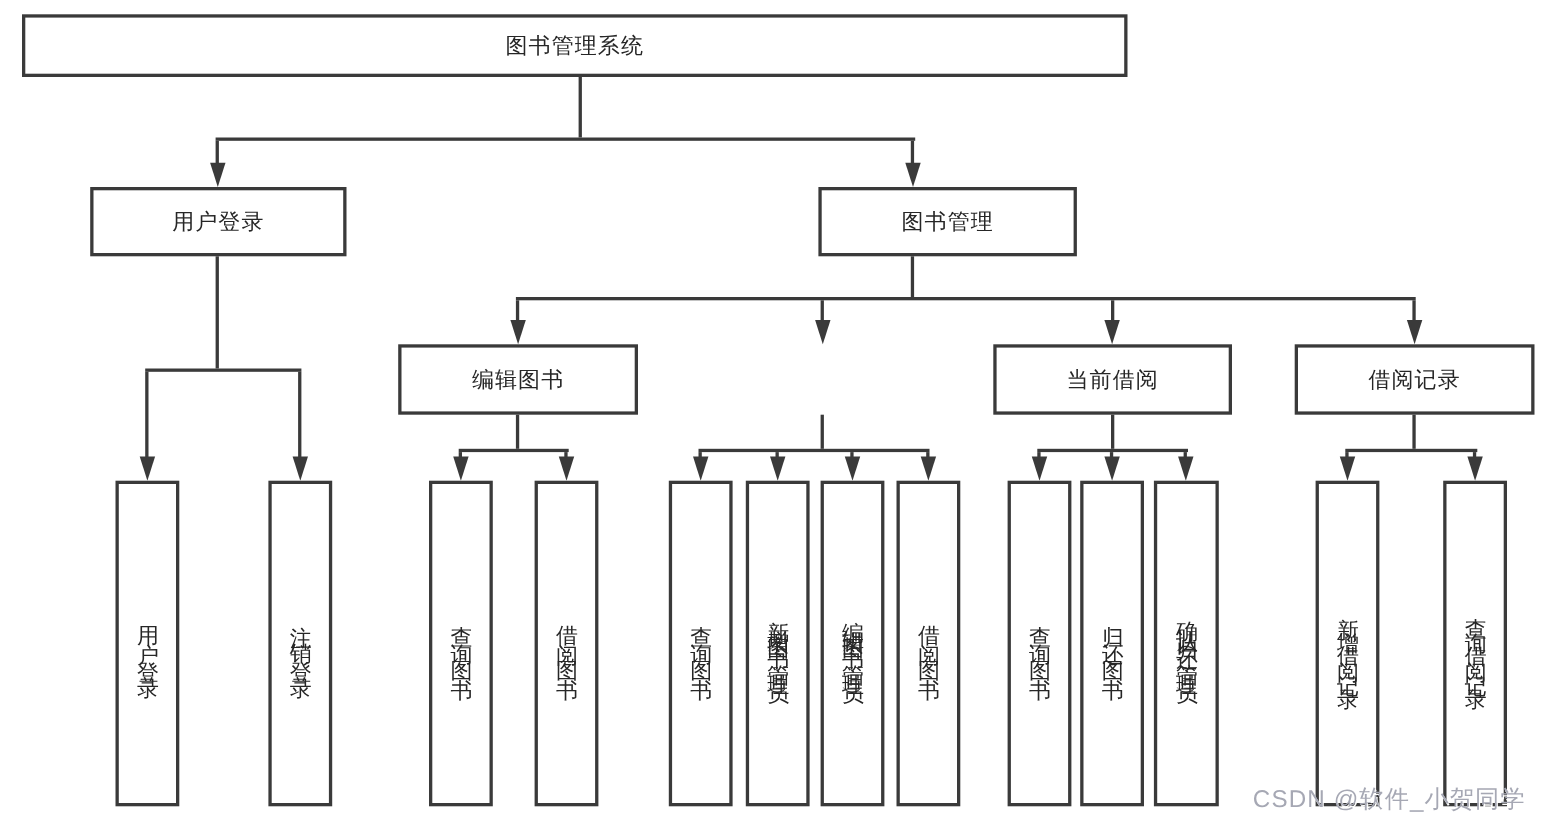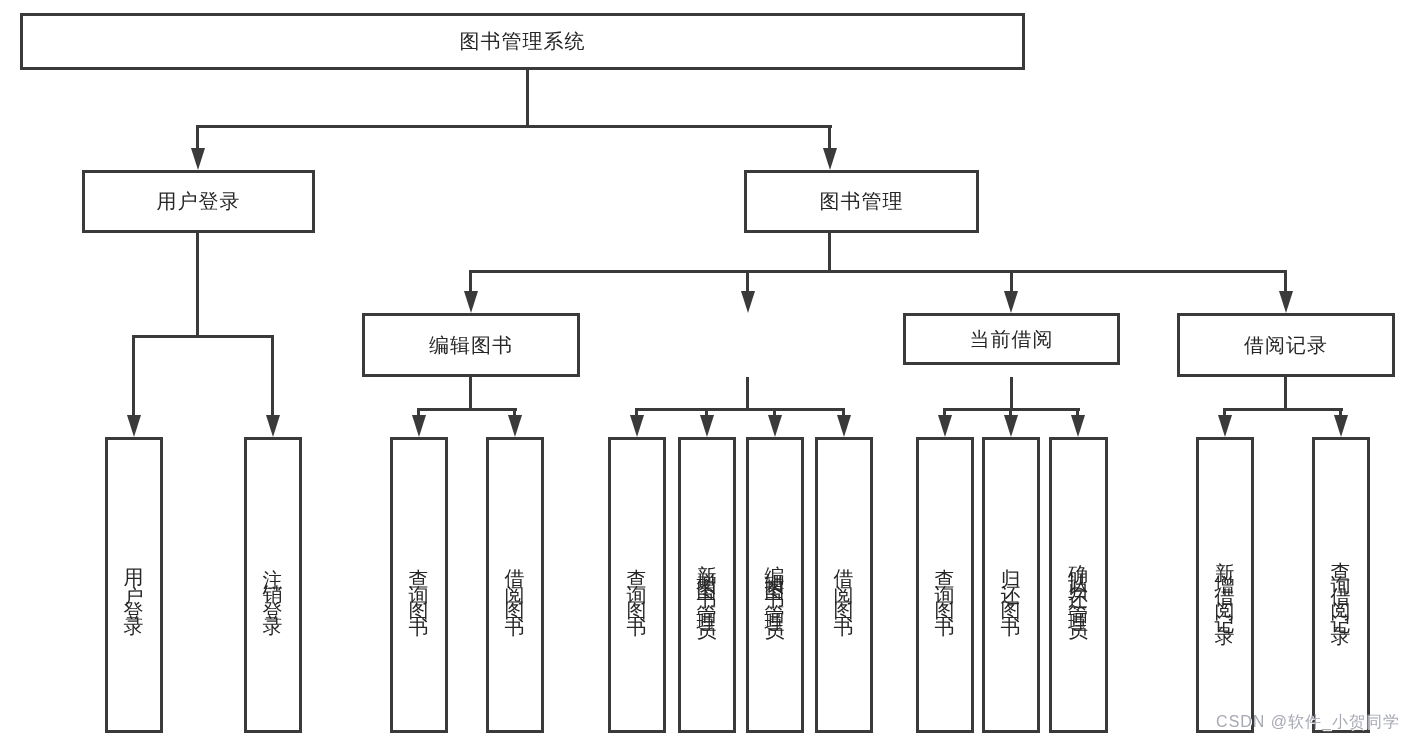--- a/index.html
+++ b/index.html
@@ -38,22 +38,22 @@
   .arr {
     position: absolute;
     width: 0; height: 0;
     border-left: 7px solid transparent;
     border-right: 7px solid transparent;
     border-top: 22px solid #3a3a3a;
   }
   .watermark {
     position: absolute;
     top: 712px;
-    right: 5px;
-    font-size: 16px;
+    right: 18px;
+    font-size: 22px;
     color: #a6a8b4;
     letter-spacing: 1px;
     z-index: 10;
     text-shadow: 1px 1px 0 #ffffff;
     white-space: nowrap;
   }
 </style>
 </head>
 <body>
 
@@ -91,21 +91,21 @@
   <div class="vline" style="left:746px; top:273px; height:20px;"></div>
   <div class="arr" style="left:741px; top:291px;"></div>
   <div class="vline" style="left:1010px; top:273px; height:20px;"></div>
   <div class="arr" style="left:1004px; top:291px;"></div>
   <div class="vline" style="left:1284px; top:273px; height:20px;"></div>
   <div class="arr" style="left:1279px; top:291px;"></div>
 
   <div class="box" style="left:362px; top:313px; width:218px; height:64px;">
     <span>编辑图书</span>
   </div>
-  <div class="box" style="left:903px; top:313px; width:217px; height:52px;">
+  <div class="box" style="left:903px; top:313px; width:217px; height:64px;">
     <span>当前借阅</span>
   </div>
   <div class="box" style="left:1177px; top:313px; width:218px; height:64px;">
     <span>借阅记录</span>
   </div>
 
   <div class="vline" style="left:469px; top:377px; height:31px;"></div>
   <div class="hline" style="left:417px; top:408px; width:100px;"></div>
   <div class="vline" style="left:417px; top:411px; height:8px;"></div>
   <div class="arr" style="left:412px; top:415px;"></div>

